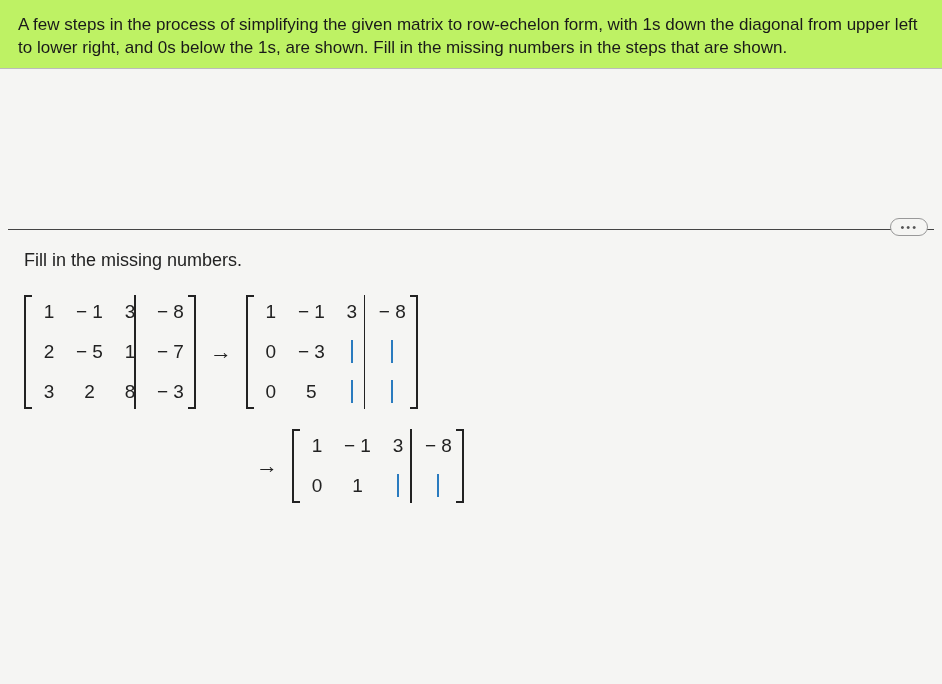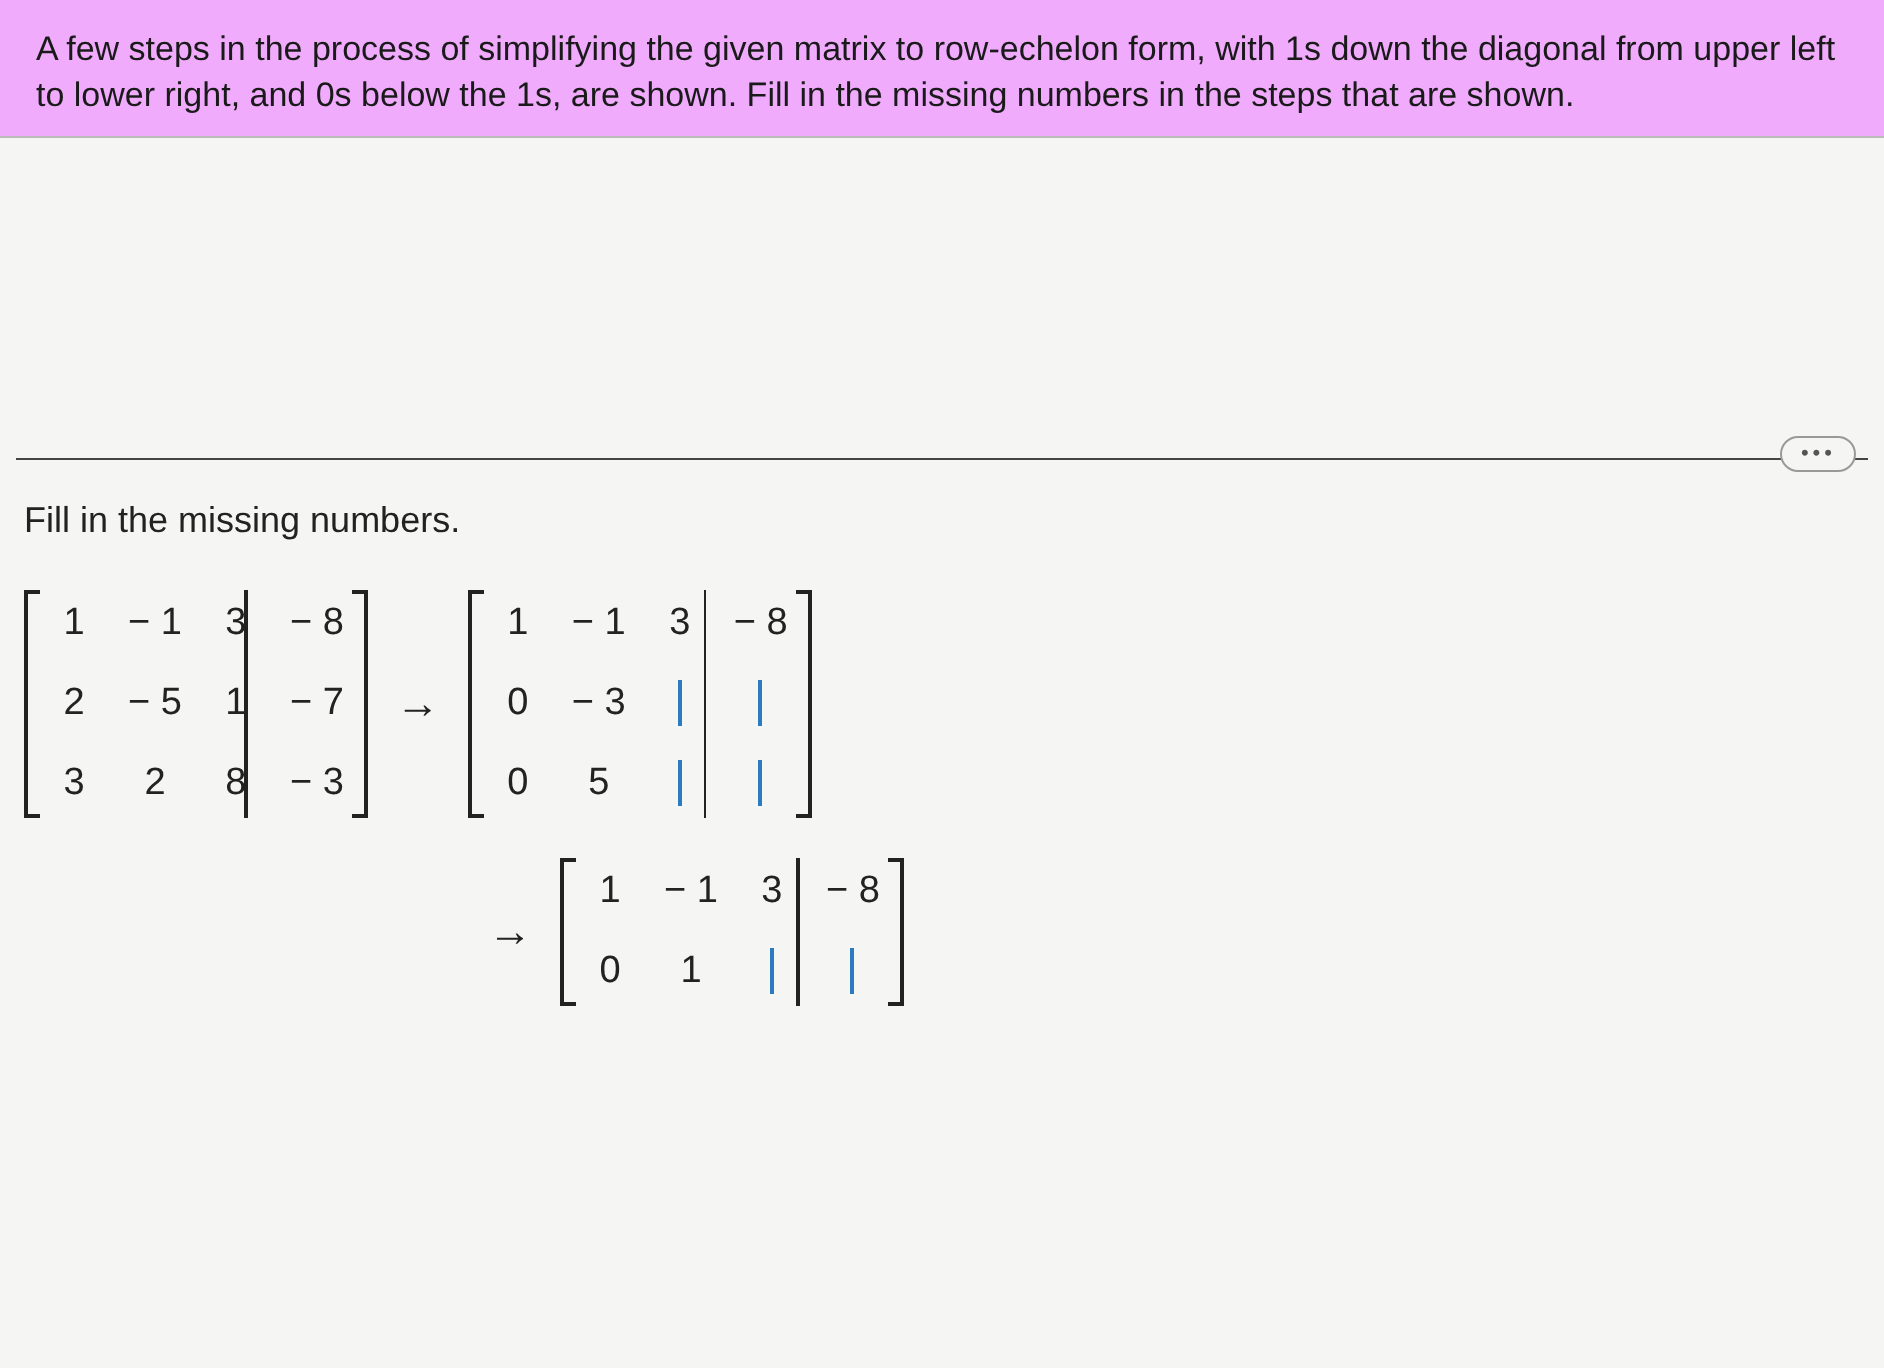--- a/index.html
+++ b/index.html
@@ -1,21 +1,21 @@
 <!DOCTYPE html>
 <html><head>
 <meta charset="utf-8">
 <style>
 *{margin:0;padding:0;box-sizing:border-box}
 body{font-family:Arial,Helvetica,sans-serif;background:#f5f5f3;width:942px;height:684px;color:#222;position:relative}
-.problem{padding:14px 18px 8px;border-bottom:1px solid #bbb;font-size:17px;line-height:1.35;background:#f0abfc;color:#1a1a1a}
+.problem{padding:14px 18px 8px;border-bottom:1px solid #bbb;font-size:17px;line-height:1.35;background:#bef264;color:#1a1a1a}
 .divider-wrap{position:relative;margin-top:160px}
 .hr{border:none;border-top:1.5px solid #444;margin:0 8px}
 .dots{position:absolute;right:14px;top:-11px;background:#f5f5f3;border:1px solid #999;border-radius:12px;padding:2px 9px;font-size:11px;letter-spacing:2px;color:#555}
-.workarea{padding:20px 12px}
+.workarea{padding:20px 24px}
 .prompt{font-size:18px;margin-bottom:18px}
 .row{display:flex;align-items:center;gap:14px;margin-bottom:8px}
 .mat{display:inline-flex;position:relative;padding:6px 0}
 .br{width:8px;border-top:2px solid #222;border-bottom:2px solid #222}
 .br.l{border-left:2px solid #222;margin-right:4px}
 .br.r{border-right:2px solid #222;margin-left:4px}
 .grid{display:grid;gap:6px 14px;align-items:center;font-size:19px}
 .g3x4{grid-template-columns:repeat(4,minmax(26px,auto));grid-template-rows:repeat(3,34px)}
 .g2x4{grid-template-columns:repeat(4,minmax(26px,auto));grid-template-rows:repeat(2,34px)}
 .c{text-align:center;min-width:22px}

